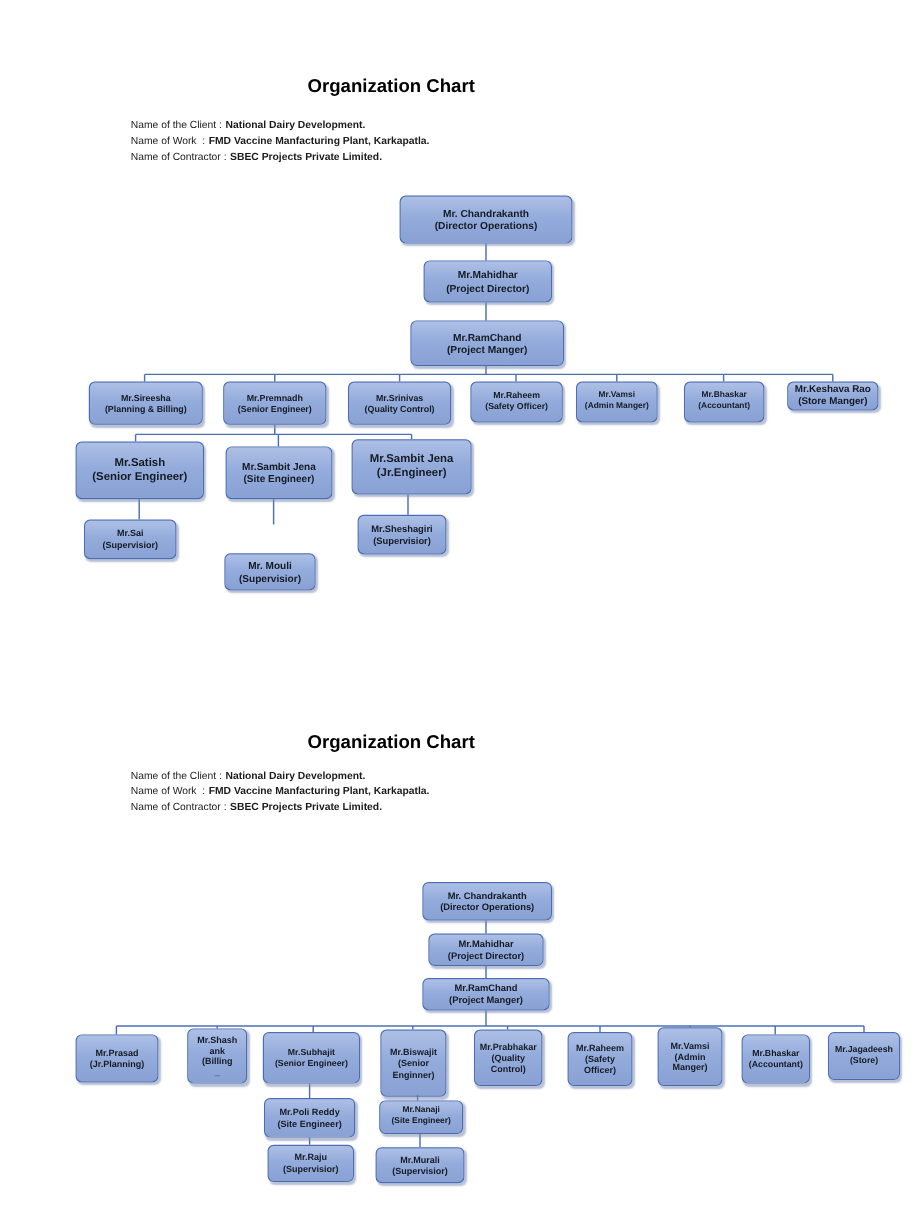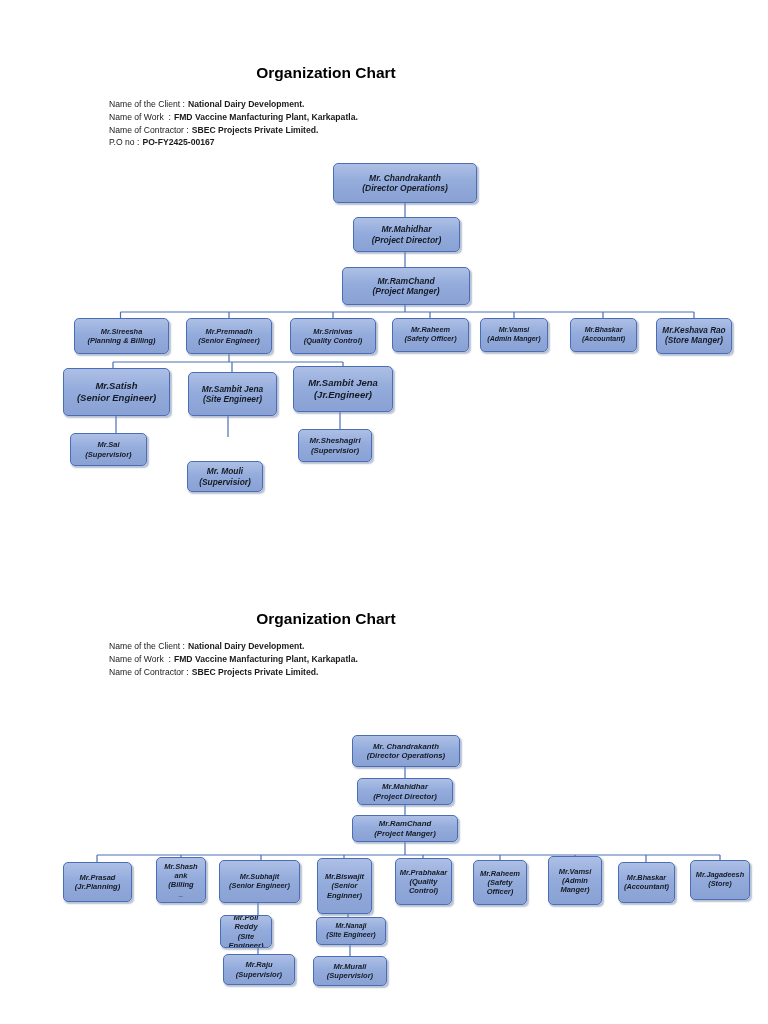--- a/index.html
+++ b/index.html
@@ -6,34 +6,33 @@
   body{width:768px;height:1024px;position:relative;font-family:"Liberation Sans",sans-serif;overflow:hidden;}
   .title{position:absolute;left:0;width:652px;text-align:center;font-size:15.5px;font-weight:bold;color:#000;}
   .meta{position:absolute;font-size:8.6px;color:#1a1a1a;margin-left:44px;}
   .meta .mline{line-height:12.8px;white-space:pre;}
   .meta .lbl{font-weight:normal;white-space:pre;}
   .meta .val{font-weight:bold;margin-left:3px;white-space:pre;}
   .node{position:absolute;box-sizing:border-box;display:flex;flex-direction:column;align-items:center;justify-content:center;
         text-align:center;font-weight:bold;color:#151a24;line-height:1.22;padding:1px 3px;overflow:hidden;
         background:linear-gradient(180deg,#adbfe5 0%,#94acdc 45%,#89a1d3 100%);
         border:1.2px solid #4a6db5;border-radius:5px;
-        box-shadow:1.5px 2px 1.5px rgba(125,140,175,0.55);font-style:italic;}
+        box-shadow:1.5px 2px 1.5px rgba(125,140,175,0.55);}
   .node span{display:block;}
   svg.connectors{position:absolute;left:0;top:0;pointer-events:none;}
 </style>
 </head>
 <body>
 
 <div class="title" style="top:64px">Organization Chart</div>
 
 <div class="meta" style="left:65px;top:98px">
   <div class="mline"><span class="lbl">Name of the Client :</span><span class="val">National Dairy Development.</span></div>
   <div class="mline"><span class="lbl">Name of Work  :</span><span class="val">FMD Vaccine Manfacturing Plant, Karkapatla.</span></div>
   <div class="mline"><span class="lbl">Name of Contractor :</span><span class="val">SBEC Projects Private Limited.</span></div>
-  <div class="mline"><span class="lbl">P.O no :</span><span class="val">PO-FY2425-00167</span></div>
 </div>
 
 <svg class="connectors" width="768" height="1024">
   <g stroke="#4a6fb5" stroke-width="1.2" fill="none">
 
     <path d="M405 203 V217 M405 252 V267 M405 305 V312"></path>
 
     <path d="M120.5 312 H694"></path>
     <path d="M120.5 312 V318 M229 312 V318 M333 312 V318 M430 312 V318 M514 312 V318 M603 312 V318 M694 312 V318"></path>
 
@@ -80,21 +79,21 @@
     <span>(Safety Officer)</span>
   </div>
 <div class="node" style="left:480px;top:318px;width:68px;height:34px;font-size:7px">
     <span>Mr.Vamsi</span>
     <span>(Admin Manger)</span>
   </div>
 <div class="node" style="left:570px;top:318px;width:67px;height:34px;font-size:7px">
     <span>Mr.Bhaskar</span>
     <span>(Accountant)</span>
   </div>
-<div class="node" style="left:656px;top:318px;width:76px;height:36px;font-size:8.2px">
+<div class="node" style="left:656px;top:318px;width:76px;height:24px;font-size:8.2px">
     <span>Mr.Keshava Rao</span>
     <span>(Store Manger)</span>
   </div>
 <div class="node" style="left:63px;top:368px;width:107px;height:48px;font-size:9.5px">
     <span>Mr.Satish</span>
     <span>(Senior Engineer)</span>
   </div>
 <div class="node" style="left:188px;top:372px;width:89px;height:44px;font-size:8.4px">
     <span>Mr.Sambit Jena</span>
     <span>(Site Engineer)</span>
@@ -166,21 +165,21 @@
     <span>(Admin Manger)</span>
   </div>
 <div class="node" style="left:618px;top:862px;width:57px;height:41px;font-size:7.3px">
     <span>Mr.Bhaskar</span>
     <span>(Accountant)</span>
   </div>
 <div class="node" style="left:690px;top:860px;width:60px;height:40px;font-size:7.3px">
     <span>Mr.Jagadeesh</span>
     <span>(Store)</span>
   </div>
-<div class="node" style="left:220px;top:915px;width:52px;height:33px;font-size:7.6px">
+<div class="node" style="left:220px;top:915px;width:76px;height:33px;font-size:7.6px">
     <span>Mr.Poli Reddy</span>
     <span>(Site Engineer)</span>
   </div>
 <div class="node" style="left:316px;top:917px;width:70px;height:28px;font-size:7px">
     <span>Mr.Nanaji</span>
     <span>(Site Engineer)</span>
   </div>
 <div class="node" style="left:223px;top:954px;width:72px;height:31px;font-size:7.5px">
     <span>Mr.Raju</span>
     <span>(Supervisior)</span>

